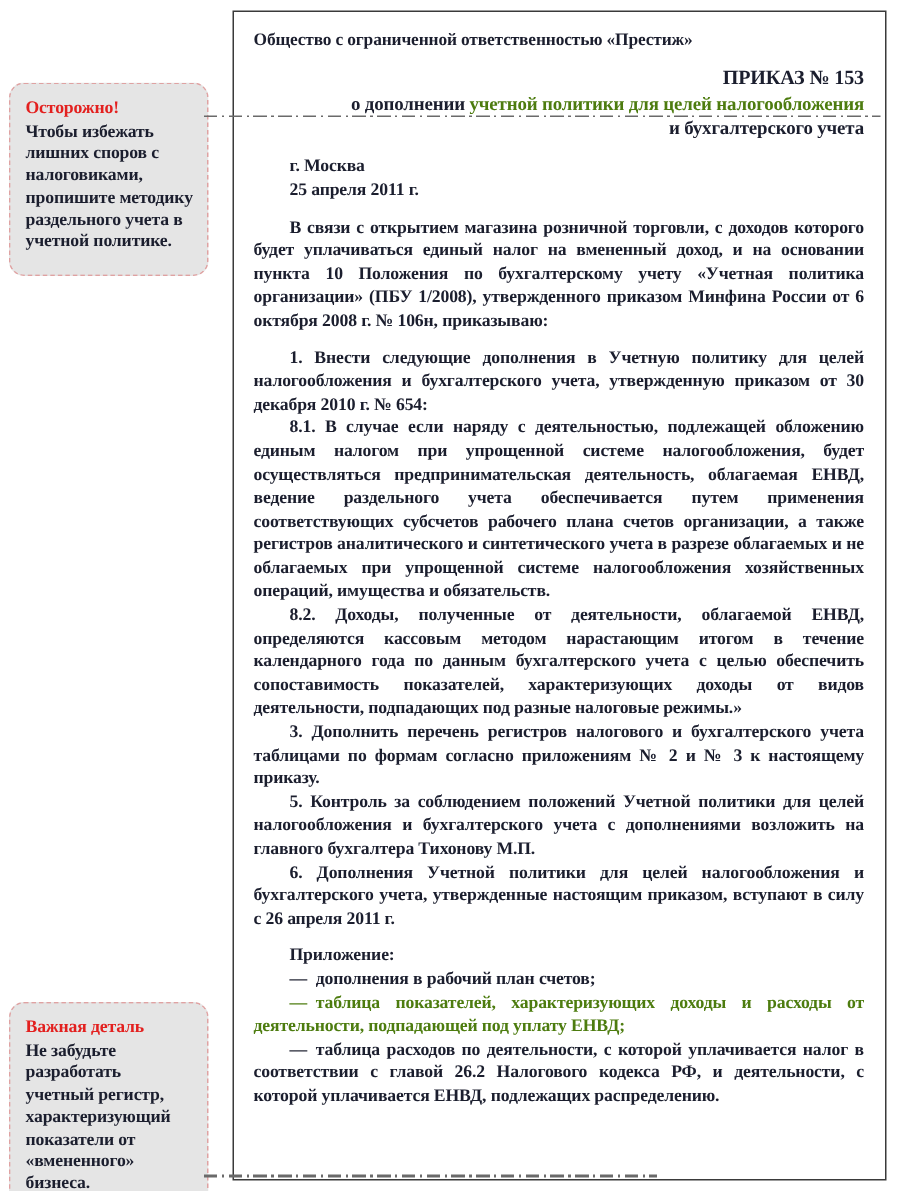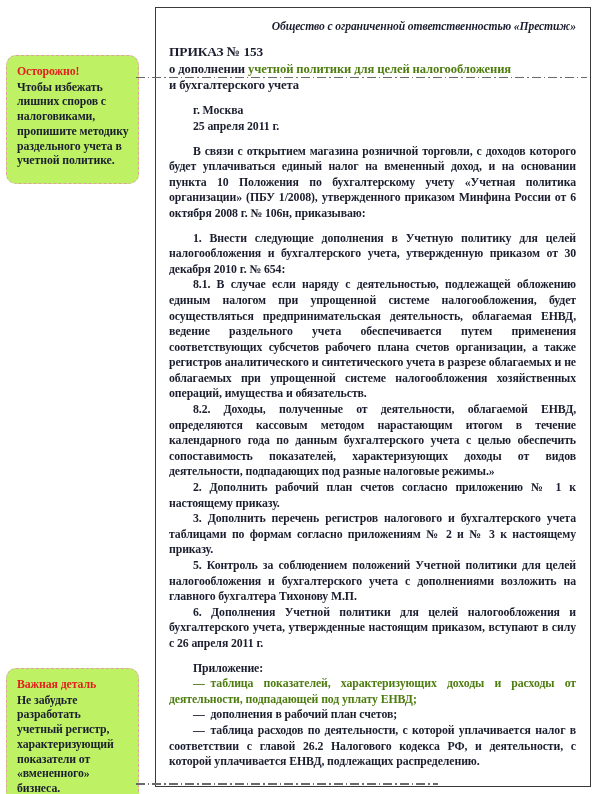--- a/index.html
+++ b/index.html
@@ -7,33 +7,33 @@
     position:relative;width:600px;height:794px;background:#ffffff;overflow:hidden;
     font-family:"Liberation Serif","DejaVu Serif",serif;color:#1b1e2e;
   }
   
   .doc{
     position:absolute;left:155px;top:7px;width:436px;height:780px;
     box-sizing:border-box;border:1.5px solid #3a3a3a;background:#fff;
     padding:11px 14px 10px 13px;
     font-size:11.8px;line-height:15.6px;font-weight:700;letter-spacing:-0.1px;
   }
-  .org-line{text-align:right;font-size:11.6px;margin-bottom:9px;font-style:italic;}
-  .doc-title{text-align:left;margin-bottom:8px;}
+  .org-line{font-size:11.6px;margin-bottom:9px;}
+  .doc-title{text-align:right;margin-bottom:8px;}
   .doc-title .t1{font-size:13.4px;margin-bottom:3px;}
   .doc-title .t2,.doc-title .t3{font-size:12.6px;}
   .blue{color:#4d7c0f;}
   .place-date{display:flex;justify-content:space-between;padding-left:24px;margin:10px 0 9px 0;flex-direction:column;}
   .para{margin:0;text-indent:24px;text-align:justify;}
   .appendix{margin-top:9px;}
   .appendix-item{}
   
   .callout{
     position:absolute;left:6px;width:133px;box-sizing:border-box;
-    background:#bef264;border:1.5px dashed #dfa2a2;border-radius:10px;
+    background:#e5e5e5;border:1.5px dashed #dfa2a2;border-radius:10px;
     padding:8px 9px 9px 10px;
     font-size:11.8px;line-height:14.7px;font-weight:700;letter-spacing:-0.1px;color:#1b1e2e;
   }
   .callout-1{top:55px;min-height:129px;}
   .callout-2{top:668px;min-height:114px;}
   .callout-title{color:#e3201f;margin-bottom:1px;}
   
   .connector{
     position:absolute;height:1.5px;left:136px;
     background:repeating-linear-gradient(90deg,#6a6a6a 0 9px,transparent 9px 12px,#6a6a6a 12px 13.5px,transparent 13.5px 16.5px);
@@ -66,31 +66,30 @@
     <div class="place-date">
       <span>г. Москва</span>
       <span>25 апреля 2011 г.</span>
     </div>
 
     <div id="paragraphs">
         <p class="para" style="margin-bottom: 9px;">В связи с открытием магазина розничной торговли, с доходов которого будет уплачиваться единый налог на вмененный доход, и на основании пункта 10 Положения по бухгалтерскому учету «Учетная политика организации» (ПБУ 1/2008), утвержденного приказом Минфина России от 6 октября 2008 г. № 106н, приказываю:</p>
         <p class="para">1. Внести следующие дополнения в Учетную политику для целей налогообложения и бухгалтерского учета, утвержденную приказом от 30 декабря 2010 г. № 654:</p>
         <p class="para">8.1. В случае если наряду с деятельностью, подлежащей обложению единым налогом при упрощенной системе налогообложения, будет осуществляться предпринимательская деятельность, облагаемая ЕНВД, ведение раздельного учета обеспечивается путем применения соответствующих субсчетов рабочего плана счетов организации, а также регистров аналитического и синтетического учета в разрезе облагаемых и не облагаемых при упрощенной системе налогообложения хозяйственных операций, имущества и обязательств.</p>
         <p class="para">8.2. Доходы, полученные от деятельности, облагаемой ЕНВД, определяются кассовым методом нарастающим итогом в течение календарного года по данным бухгалтерского учета с целью обеспечить сопоставимость показателей, характеризующих доходы от видов деятельности, подпадающих под разные налоговые режимы.»</p>
-        <p class="para">2. Дополнить рабочий план счетов согласно приложению № 1 к настоящему приказу.</p>
         <p class="para">3. Дополнить перечень регистров налогового и бухгалтерского учета таблицами по формам согласно приложениям № 2 и № 3 к настоящему приказу.</p>
         <p class="para">5. Контроль за соблюдением положений Учетной политики для целей налогообложения и бухгалтерского учета с дополнениями возложить на главного бухгалтера Тихонову М.П.</p>
         <p class="para">6. Дополнения Учетной политики для целей налогообложения и бухгалтерского учета, утвержденные настоящим приказом, вступают в силу с 26 апреля 2011 г.</p>
       </div>
 
     <div class="appendix">
       <p class="para">Приложение:</p>
       <div id="appendix-items">
+          <p class="para appendix-item">— дополнения в рабочий план счетов;</p>
           <p class="para appendix-item blue">— таблица показателей, характеризующих доходы и расходы от деятельности, подпадающей под уплату ЕНВД;</p>
-          <p class="para appendix-item">— дополнения в рабочий план счетов;</p>
           <p class="para appendix-item">— таблица расходов по деятельности, с которой уплачивается налог в соответствии с главой 26.2 Налогового кодекса РФ, и деятельности, с которой уплачивается ЕНВД, подлежащих распределению.</p>
         </div>
     </div>
 
   </div>
 
   <div class="connector" id="connector-1" style="top: 76.7812px; width: 451px;"></div>
   <div class="connector" id="connector-2" style="top: 783.312px; width: 302px;"></div>
 
 </div>

